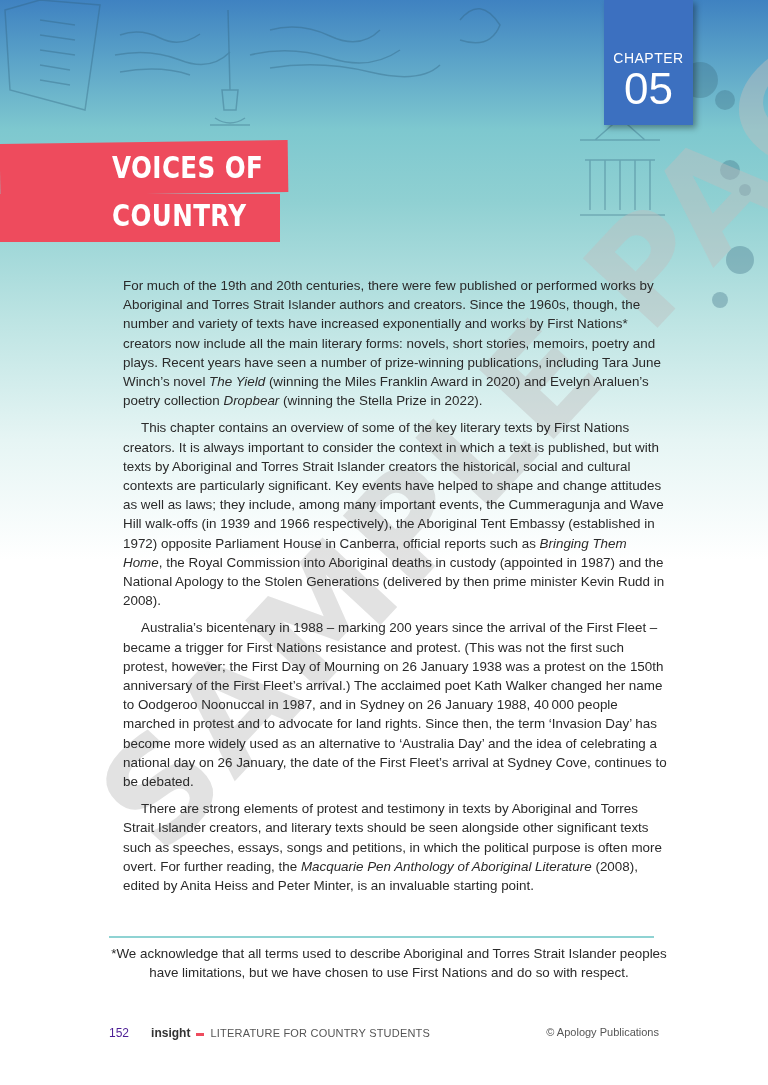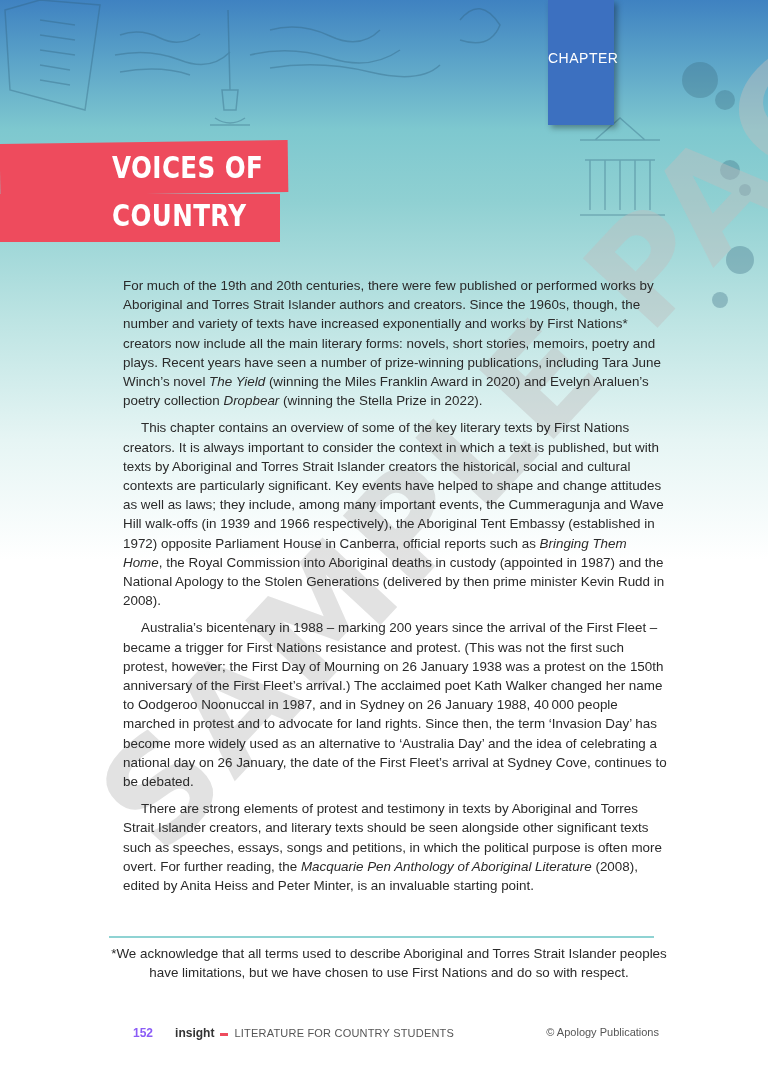--- a/index.html
+++ b/index.html
@@ -16,21 +16,21 @@
   }
   .bg-art { position:absolute; left:0; top:0; width:768px; height:400px; z-index:1; opacity:0.35; }
   .watermark {
     position:absolute; left:20px; top:460px; width:760px; height:200px;
     transform: rotate(-47deg); transform-origin: center;
     font-family:"DejaVu Sans", sans-serif; font-size:140px; font-weight:bold;
     color:rgba(190,190,190,0.45); letter-spacing:4px; z-index:3; white-space:nowrap;
     pointer-events:none;
   }
   .chapter-tab {
-    position:absolute; left:548px; top:0; width:66px; height:125px;
+    position:absolute; left:604px; top:0; width:89px; height:125px;
     background:#3c70c0; box-shadow: 3px 3px 6px rgba(0,0,0,0.35);
     z-index:5; text-align:center; color:#fff;
   }
   .chapter-label { position:absolute; top:50px; width:100%; font-family:"Liberation Sans", sans-serif; font-size:14px; letter-spacing:0.5px; }
   .chapter-num { position:absolute; top:65px; width:100%; font-family:"Liberation Sans", sans-serif; font-size:44px; line-height:48px; font-weight:normal; }
   .title-bar1 {
     position:absolute; left:0; top:142px; width:288px; height:52px;
     background:#ee4b5d; transform: rotate(-0.8deg); z-index:5;
   }
   .title-bar2 {
@@ -46,21 +46,21 @@
   .title-line.l2 { top:198px; }
   .body-text {
     position:absolute; left:109px; top:276px; width:560px; z-index:4;
     font-family:"Liberation Sans", sans-serif; font-size:13.4px; line-height:19.2px; color:#2a2a2a;
   }
   .body-text p { margin:0 0 8px 14px; }
   .body-text p.indent { text-indent:18px; }
   .footnote-rule { position:absolute; left:109px; top:936px; width:545px; height:2px; background:#8fd3d3; z-index:4; }
   .footnote { position:absolute; left:109px; top:944px; width:560px; font-family:"Liberation Sans", sans-serif; font-size:13.4px; line-height:19.2px; color:#2a2a2a; z-index:4;text-align:center; }
   .footer { position:absolute; left:109px; top:1026px; width:550px; height:16px; z-index:4; font-family:"Liberation Sans", sans-serif; font-size:11px; color:#555; }
-  .footer .page-num { font-weight:bold; color:#8b5cf6; font-size:12px; margin-right:10px;margin-left:24px; }
+  .footer .page-num { font-weight:normal; color:#4c1d95; font-size:12px; margin-right:10px; }
   .footer .brand { font-weight:bold; color:#333; font-size:12px;margin-left:9px; }
   .footer .dash { display:inline-block; width:8px; height:3px; background:#ee4b5d; vertical-align:middle; margin:0 3px; }
   .footer .series { letter-spacing:0.2px; }
   .footer .copyright { position:absolute; right:0; top:0; }
 </style>
 </head>
 <body>
 
 <div class="bg-top"></div>
 
@@ -82,20 +82,21 @@
       <circle cx="720" cy="300" r="8"></circle>
     <circle cx="700" cy="80" r="18"></circle>
       <circle cx="725" cy="100" r="10"></circle>
   </g>
 </svg>
 
 <div class="watermark">SAMPLE PAGES</div>
 
 <div class="chapter-tab">
   <div class="chapter-label">CHAPTER</div>
+  <div class="chapter-num">05</div>
 </div>
 
 <div class="title-bar1"></div>
 <div class="title-bar2"></div>
 <div class="title-line l1">VOICES OF</div>
 <div class="title-line l2">COUNTRY</div>
 
 <div class="body-text">
   <p><span>For much of the 19th and 20th centuries, there were few published or performed works by Aboriginal and Torres Strait Islander authors and creators. Since the 1960s, though, the number and variety of texts have increased exponentially and works by First Nations* creators now include all the main literary forms: novels, short stories, memoirs, poetry and plays. Recent years have seen a number of prize-winning publications, including Tara June Winch’s novel </span><em>The Yield</em><span> (winning the Miles Franklin Award in 2020) and Evelyn Araluen’s poetry collection </span><em>Dropbear</em><span> (winning the Stella Prize in 2022).</span></p>
   <p class="indent"><span>This chapter contains an overview of some of the key literary texts by First Nations creators. It is always important to consider the context in which a text is published, but with texts by Aboriginal and Torres Strait Islander creators the historical, social and cultural contexts are particularly significant. Key events have helped to shape and change attitudes as well as laws; they include, among many important events, the Cummeragunja and Wave Hill walk-offs (in 1939 and 1966 respectively), the Aboriginal Tent Embassy (established in 1972) opposite Parliament House in Canberra, official reports such as </span><em>Bringing Them Home</em><span>, the Royal Commission into Aboriginal deaths in custody (appointed in 1987) and the National Apology to the Stolen Generations (delivered by then prime minister Kevin Rudd in 2008).</span></p>

